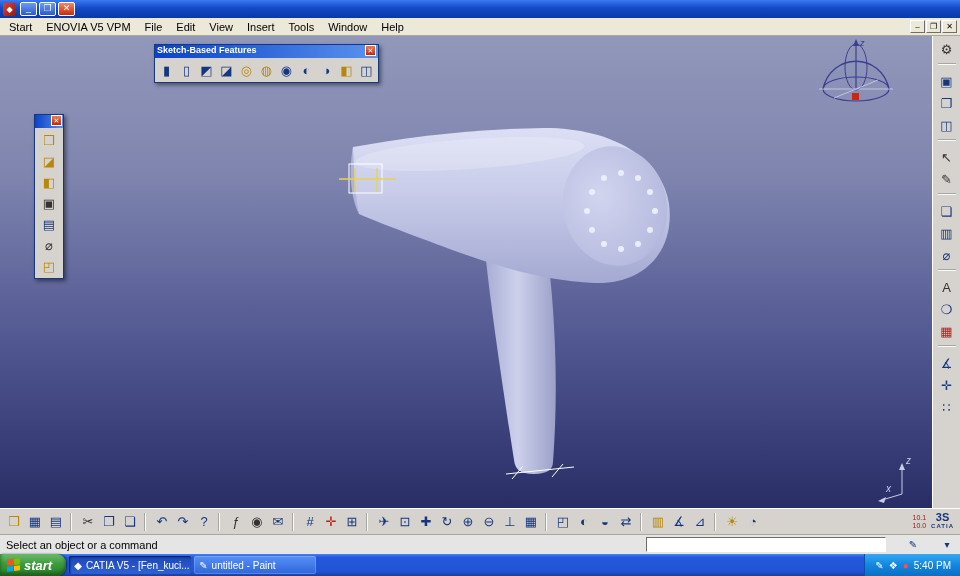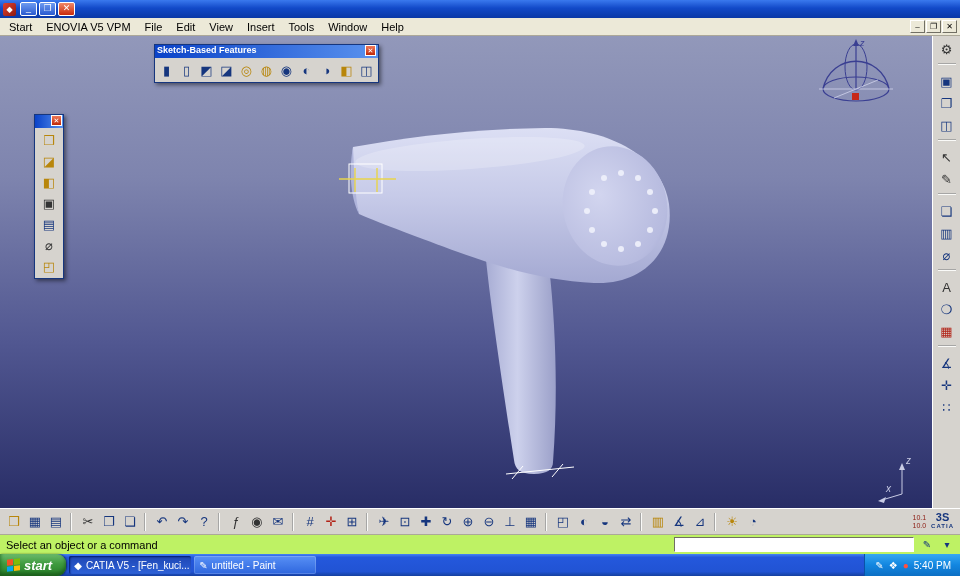--- a/index.html
+++ b/index.html
@@ -53,22 +53,22 @@
   
   .bottom-toolbar { height:26px; background:#D6D3CE; border-top:1px solid #fff; display:flex; align-items:center;
                     padding:0 4px; gap:1px; }
   .accuracy { margin-left:auto; display:flex; flex-direction:column; align-items:flex-end; font-size:7px;
               color:#8B1A10; line-height:8px; padding-right:4px; }
   .brand { display:flex; flex-direction:column; align-items:center; line-height:9px; padding-right:2px; }
   .brand .b1 { font-size:11px; font-weight:bold; color:#16367E; }
   .brand .b2 { font-size:6px; font-weight:bold; color:#16367E; letter-spacing:1px; }
 
   
-  .statusbar { height:20px; background:#bef264; border-top:1px solid #ACA899; display:flex; align-items:center;
-               font-size:11px; color:#000; padding:0 6px; gap:6px; }
+  .statusbar { height:20px; background:#e5e5e5; border-top:1px solid #ACA899; display:flex; align-items:center;
+               font-size:11px; color:#000; padding:0 6px; gap:20px; }
   .cmd-input { margin-left:auto; width:240px; height:15px; background:#fff; border:1px solid;
                border-color:#716F64 #fff #fff #716F64; font-size:10px; padding:0 3px; }
   .sb-icon { width:14px; height:14px; font-size:10px; display:inline-flex; align-items:center; justify-content:center; color:#16367E; }
 
   
   .taskbar { height:22px; display:flex; align-items:center;
              background:linear-gradient(180deg,#4584F4 0%,#2458DC 15%,#2153D4 80%,#16409F 100%); }
   .start-btn { height:22px; padding:0 14px 0 7px; border-radius:0 9px 9px 0; display:flex; align-items:center; gap:4px;
                background:linear-gradient(180deg,#6CBB6C 0%,#3E9A3E 45%,#2A822A 100%);
                box-shadow:inset 0 -3px 4px #1A5C1A, 1px 0 2px #0008; color:#fff; font-weight:bold; font-style:italic;

